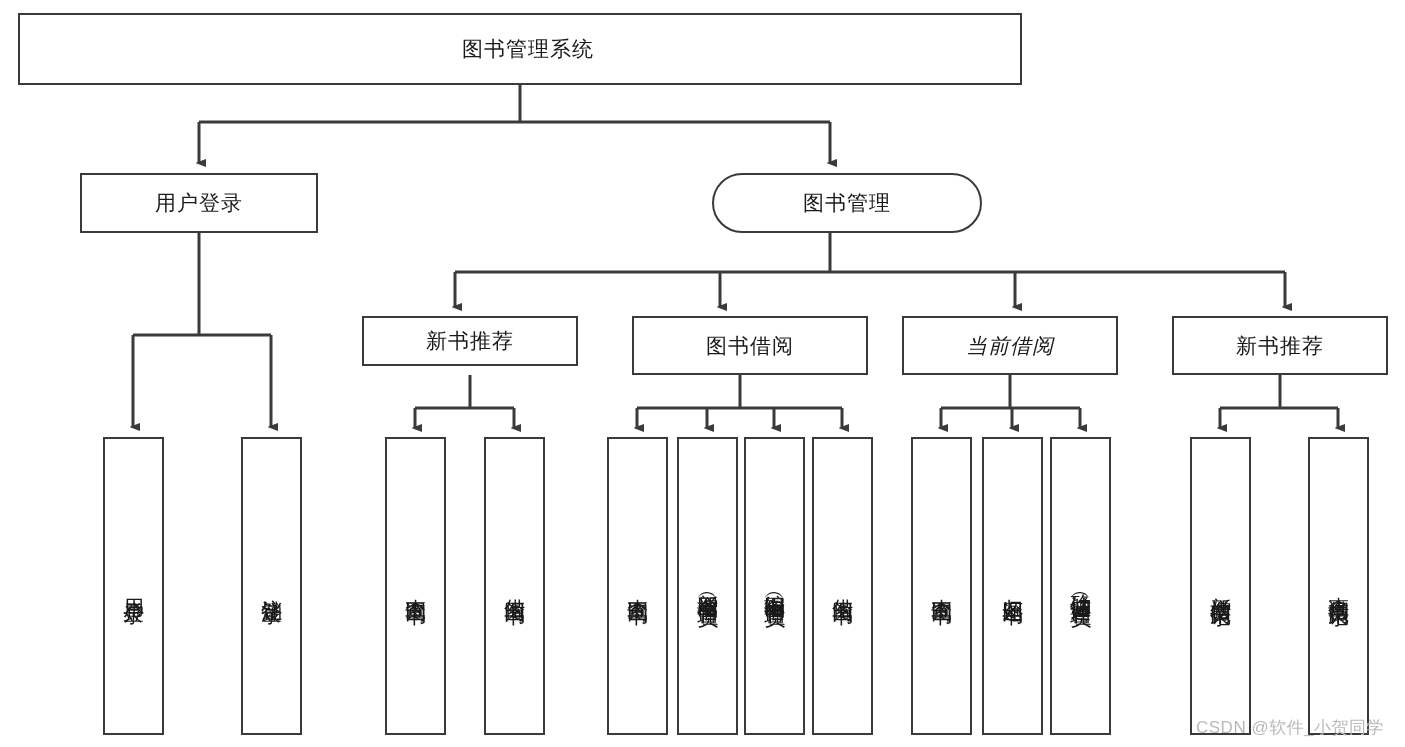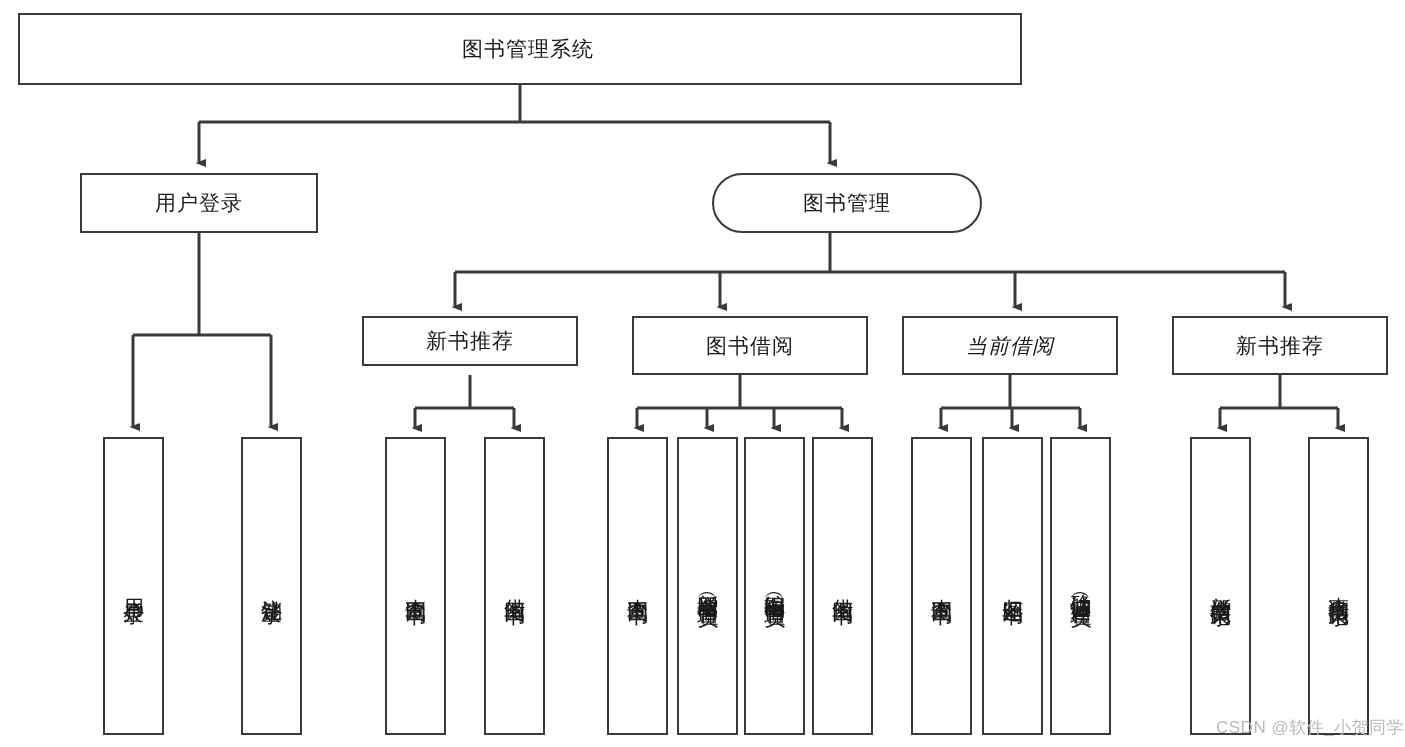--- a/index.html
+++ b/index.html
@@ -182,14 +182,14 @@
     <span class="label">确认归还（管理员）</span>
   </div>
 
   <div class="node vertical" style="left: 1190px; top: 437px; width: 61px; height: 298px;">
     <span class="label">新增借阅记录</span>
   </div>
   <div class="node vertical" style="left: 1308px; top: 437px; width: 61px; height: 298px;">
     <span class="label">查询借阅记录</span>
   </div>
 
-  <div class="watermark" style="left:1196px; top:716px;margin-left:20px;">CSDN @软件_小贺同学</div>
+  <div class="watermark" style="left:1196px; top:716px;">CSDN @软件_小贺同学</div>
 </div>
 
 </body></html>

